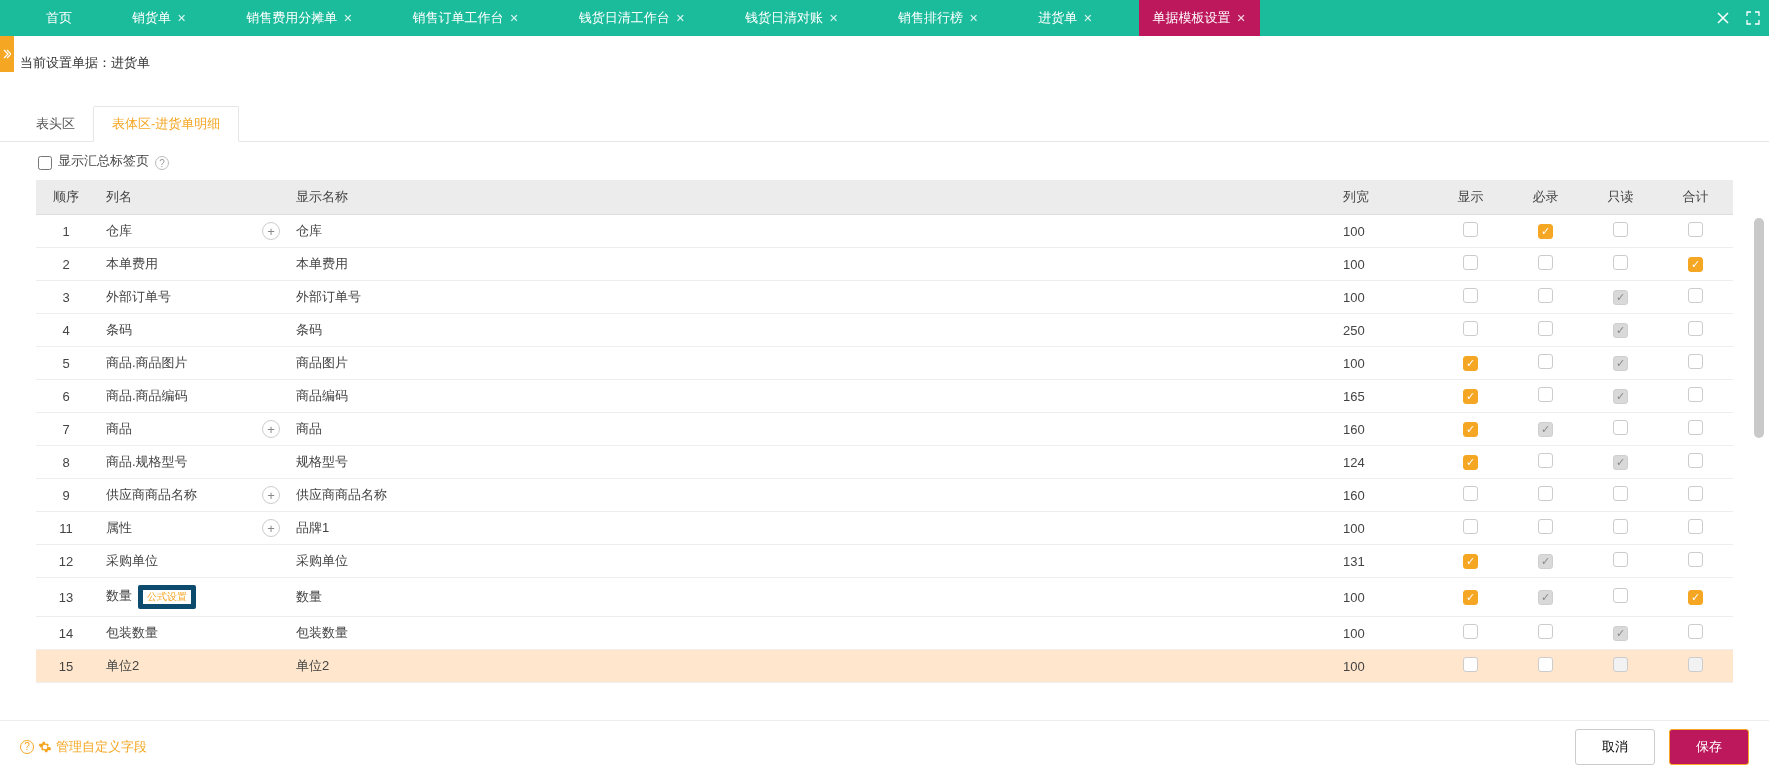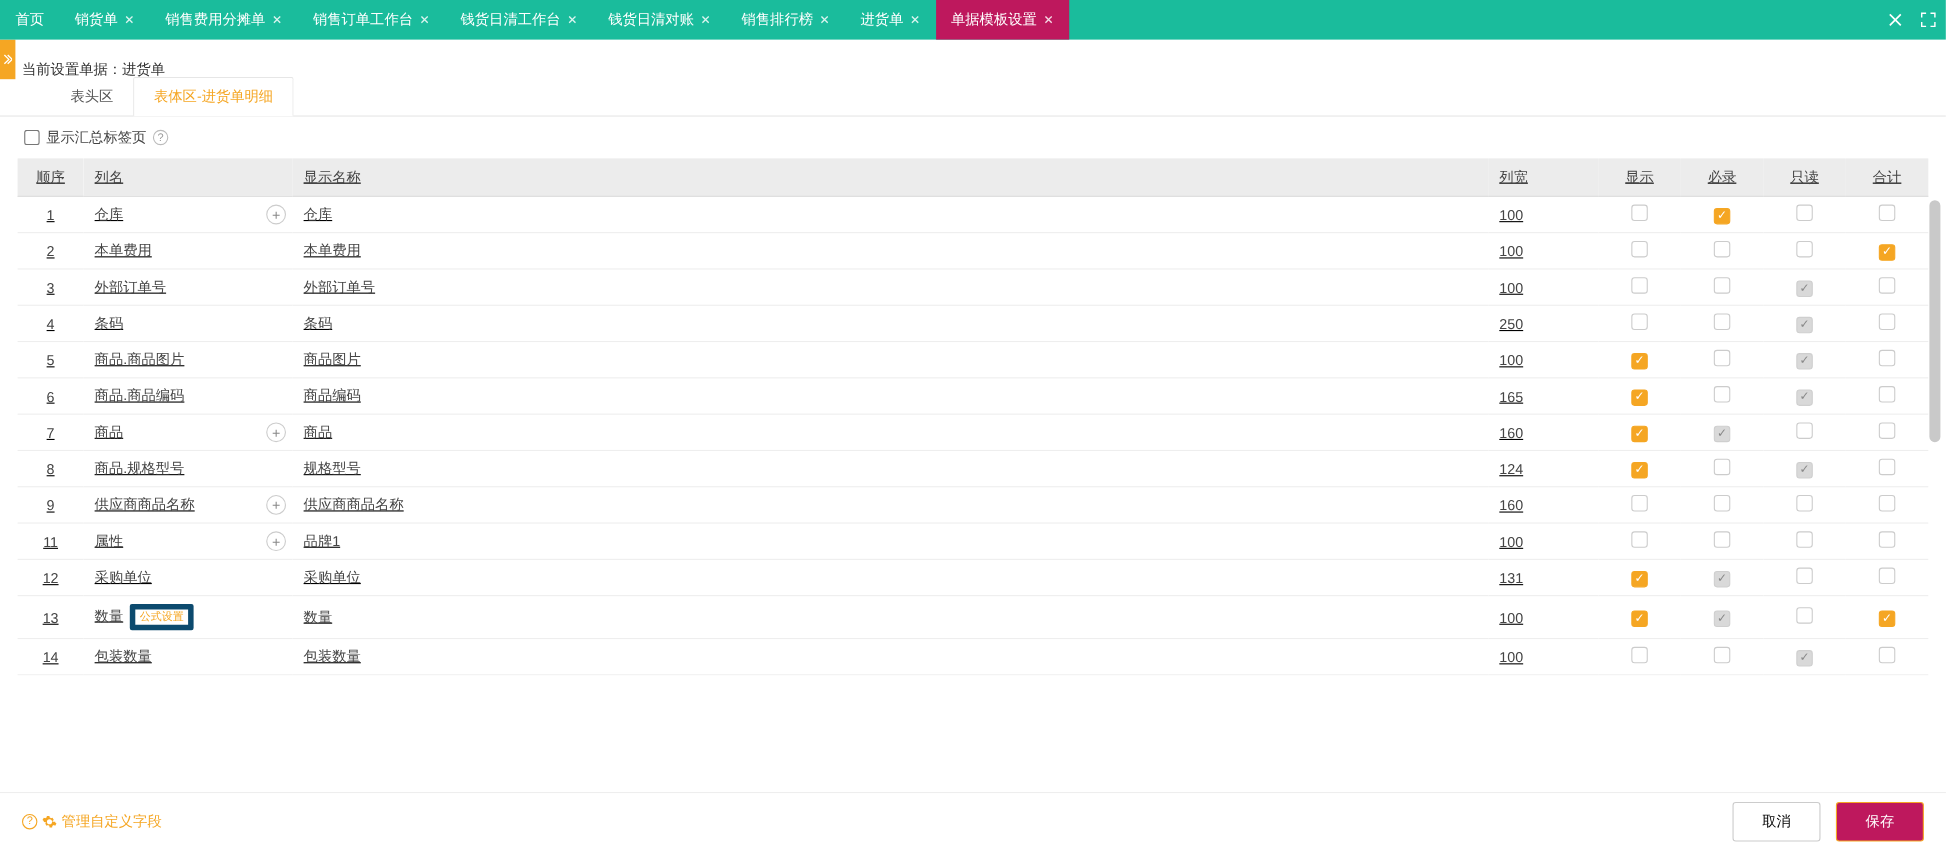--- a/index.html
+++ b/index.html
@@ -1,41 +1,41 @@
 <!DOCTYPE html>
 <html><head>
 <meta charset="utf-8">
 <style>
 * { margin: 0; padding: 0; box-sizing: border-box; font-family: "Microsoft YaHei", Arial, sans-serif; font-size: 13px; }
 body { background: #fff; overflow: hidden; }
 
 
 .top-tabs { background: #1ABC9C; height: 36px; display: flex; align-items: stretch; color: #fff; position: relative; }
-.top-tab { display: flex; align-items: center; padding: 0 14px; cursor: pointer; white-space: nowrap; }
+.top-tab { display: flex; align-items: center; padding: 0 14px; cursor: pointer; white-space: nowrap; margin-left: 32px; }
 .top-tab .x { margin-left: 6px; font-size: 11px; opacity: .85; }
 .top-tab.active { background: #be185d; }
 .top-right { position: absolute; right: 0; top: 0; height: 100%; display: flex; align-items: center; padding: 0 8px; gap: 14px; }
 .top-right .ico { width: 16px; height: 16px; display: flex; align-items: center; justify-content: center; cursor: pointer; }
 
 
 .context-bar { display: flex; align-items: flex-end; height: 36px; padding-left: 0; background: #fff; }
 .ctx-arrow { width: 14px; height: 36px; background: #F5A623; display: flex; align-items: center; justify-content: center; color: #fff; font-size: 10px; }
 .ctx-label { margin-left: 6px; color: #333; font-size: 13px; }
 
 
-.sub-tabs { display: flex; border-bottom: 1px solid #e6e6e6; padding-left: 46px; height: 34px; align-items: flex-end; }
+.sub-tabs { display: flex; border-bottom: 1px solid #e6e6e6; padding-left: 18px; height: 34px; align-items: flex-end; margin-top: 36px; }
 .sub-tab { padding: 8px 18px; color: #555; cursor: pointer; }
 .sub-tab.active { color: #F5A623; border: 1px solid #e6e6e6; border-bottom: 1px solid #fff; margin-bottom: -1px; background: #fff; border-top-left-radius: 2px; border-top-right-radius: 2px; }
 
 
-.option-row { display: flex; align-items: center; padding: 10px 20px 10px 22px; gap: 6px; color: #444; }
+.option-row { display: flex; align-items: flex-end; padding: 10px 20px 10px 38px; gap: 6px; color: #444; }
 .q-icon { display: inline-flex; width: 14px; height: 14px; border: 1px solid #bbb; border-radius: 50%; align-items: center; justify-content: center; font-size: 10px; color: #999; }
 
 
-.table-wrap { padding: 0 16px; height: calc(100% - 190px); position: relative; text-decoration: underline; }
+.table-wrap { padding: 0 36px; height: calc(100% - 190px); position: relative; }
 .tbl { width: 100%; border-collapse: collapse; }
 .tbl th { background: #ECECEC; font-weight: normal; color: #444; text-align: left; padding: 8px 10px; border-bottom: 1px solid #ddd; }
 .tbl td { padding: 7px 10px; border-bottom: 1px solid #eee; color: #444; }
 .tbl tr.highlight td { background: #FFE6CC; }
 .col-order { width: 60px; text-align: center !important; }
 .col-name { width: 190px; position: relative; }
 .col-disp { }
 .col-width { width: 100px; }
 .col-chk { width: 75px; text-align: center !important; }
 
@@ -277,20 +277,30 @@
         <tr>
           <td class="col-order">14</td>
           <td class="col-name"><span>包装数量</span></td>
           <td>包装数量</td>
           <td class="col-width">100</td>
           <td class="col-chk"><span class="chk"></span></td>
           <td class="col-chk"><span class="chk"></span></td>
           <td class="col-chk"><span class="chk dis on"></span></td>
           <td class="col-chk"><span class="chk"></span></td>
         </tr>
+        <tr class="highlight">
+          <td class="col-order">15</td>
+          <td class="col-name"><span>单位2</span></td>
+          <td>单位2</td>
+          <td class="col-width">100</td>
+          <td class="col-chk"><span class="chk"></span></td>
+          <td class="col-chk"><span class="chk"></span></td>
+          <td class="col-chk"><span class="chk dis"></span></td>
+          <td class="col-chk"><span class="chk dis"></span></td>
+        </tr>
       </tbody>
   </table>
   <div class="fake-scroll"></div>
 </div>
 
 <div class="footer">
   <div class="footer-left">
     <span class="q-icon">?</span>
     <span class="gear">
       <svg width="14" height="14" viewBox="0 0 24 24">

